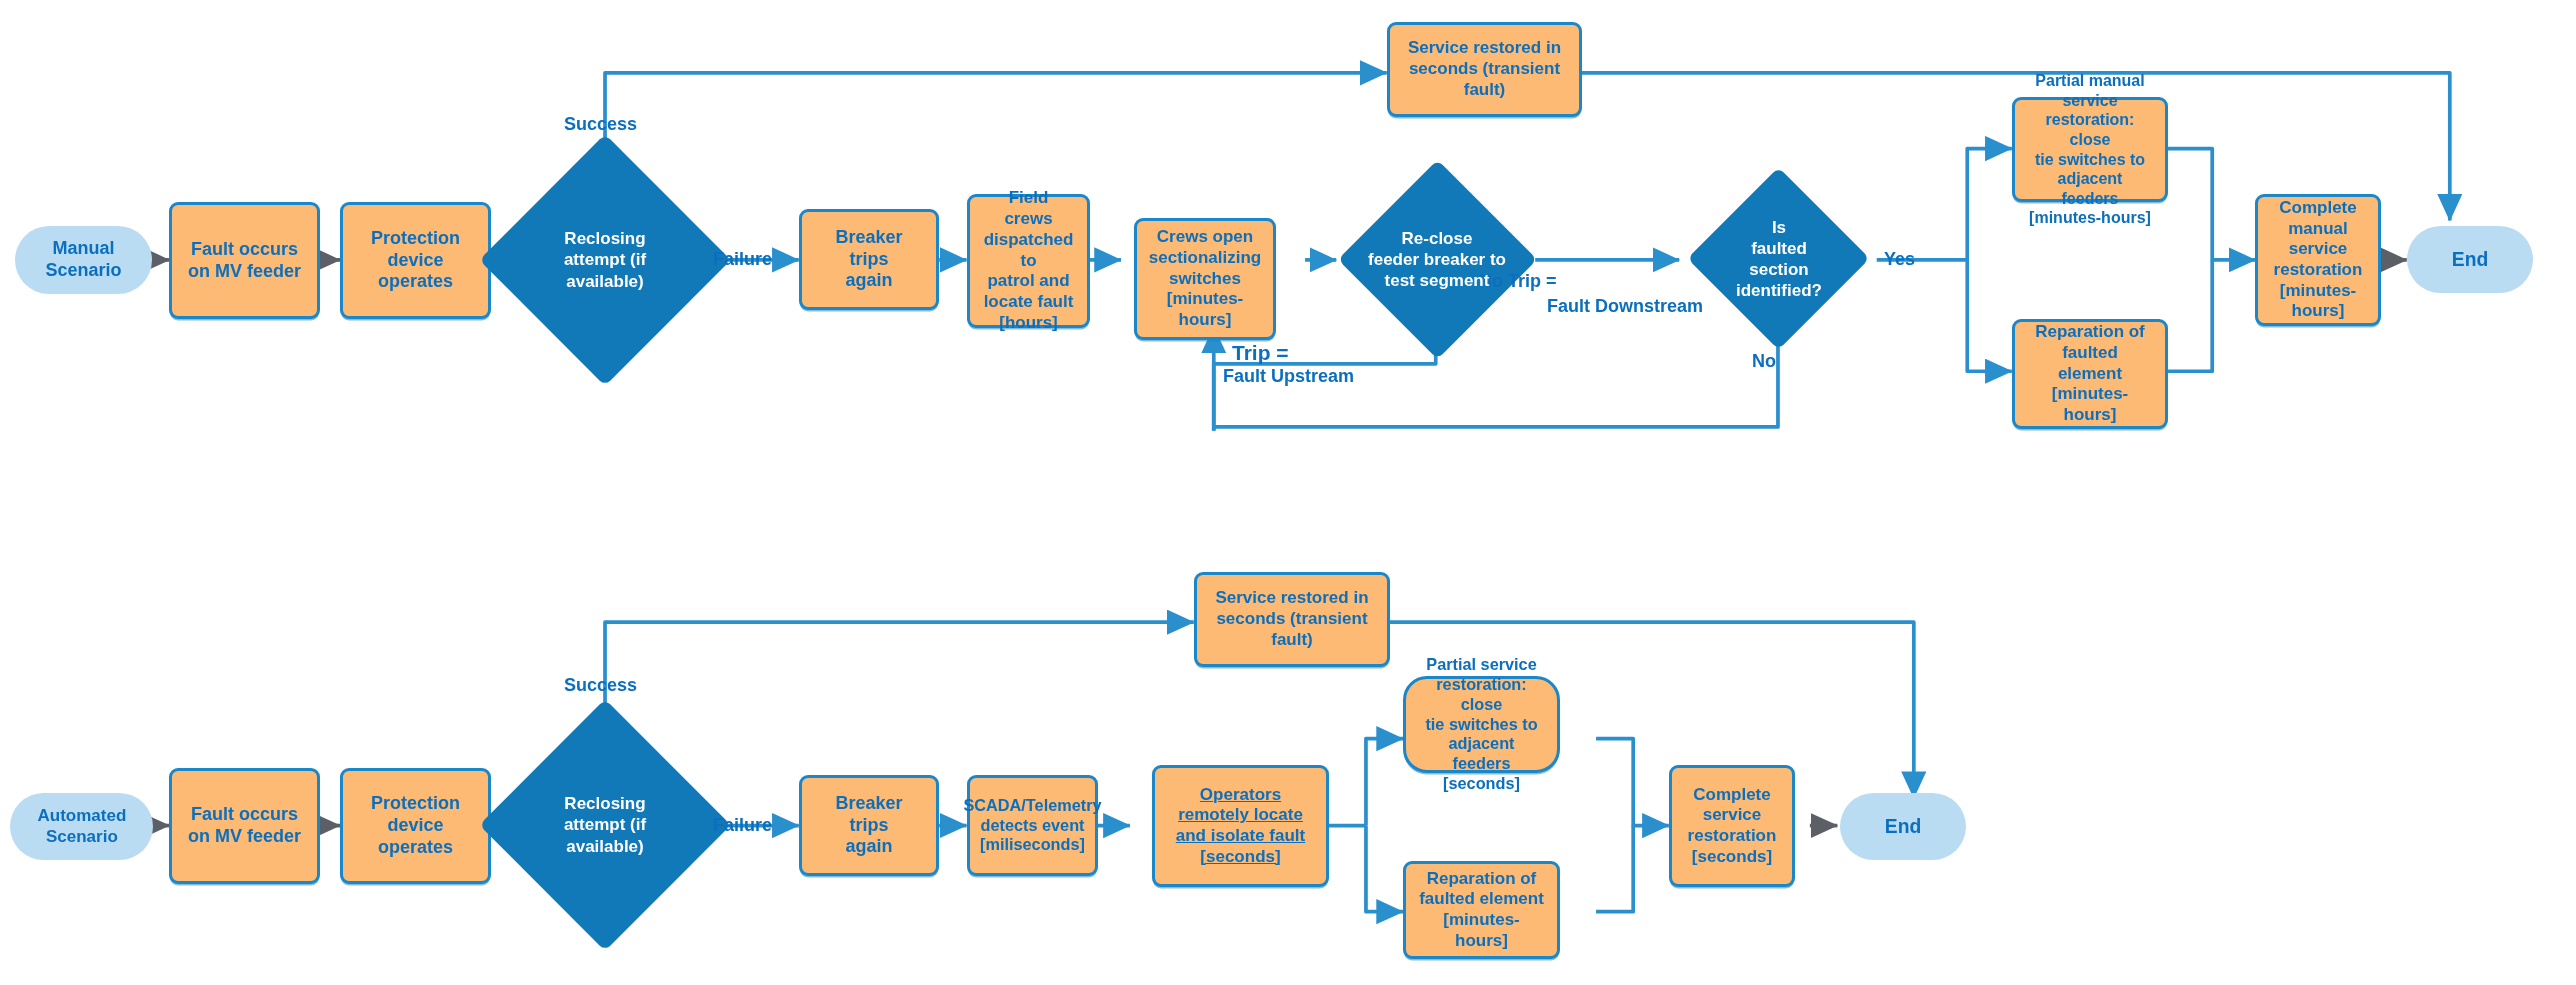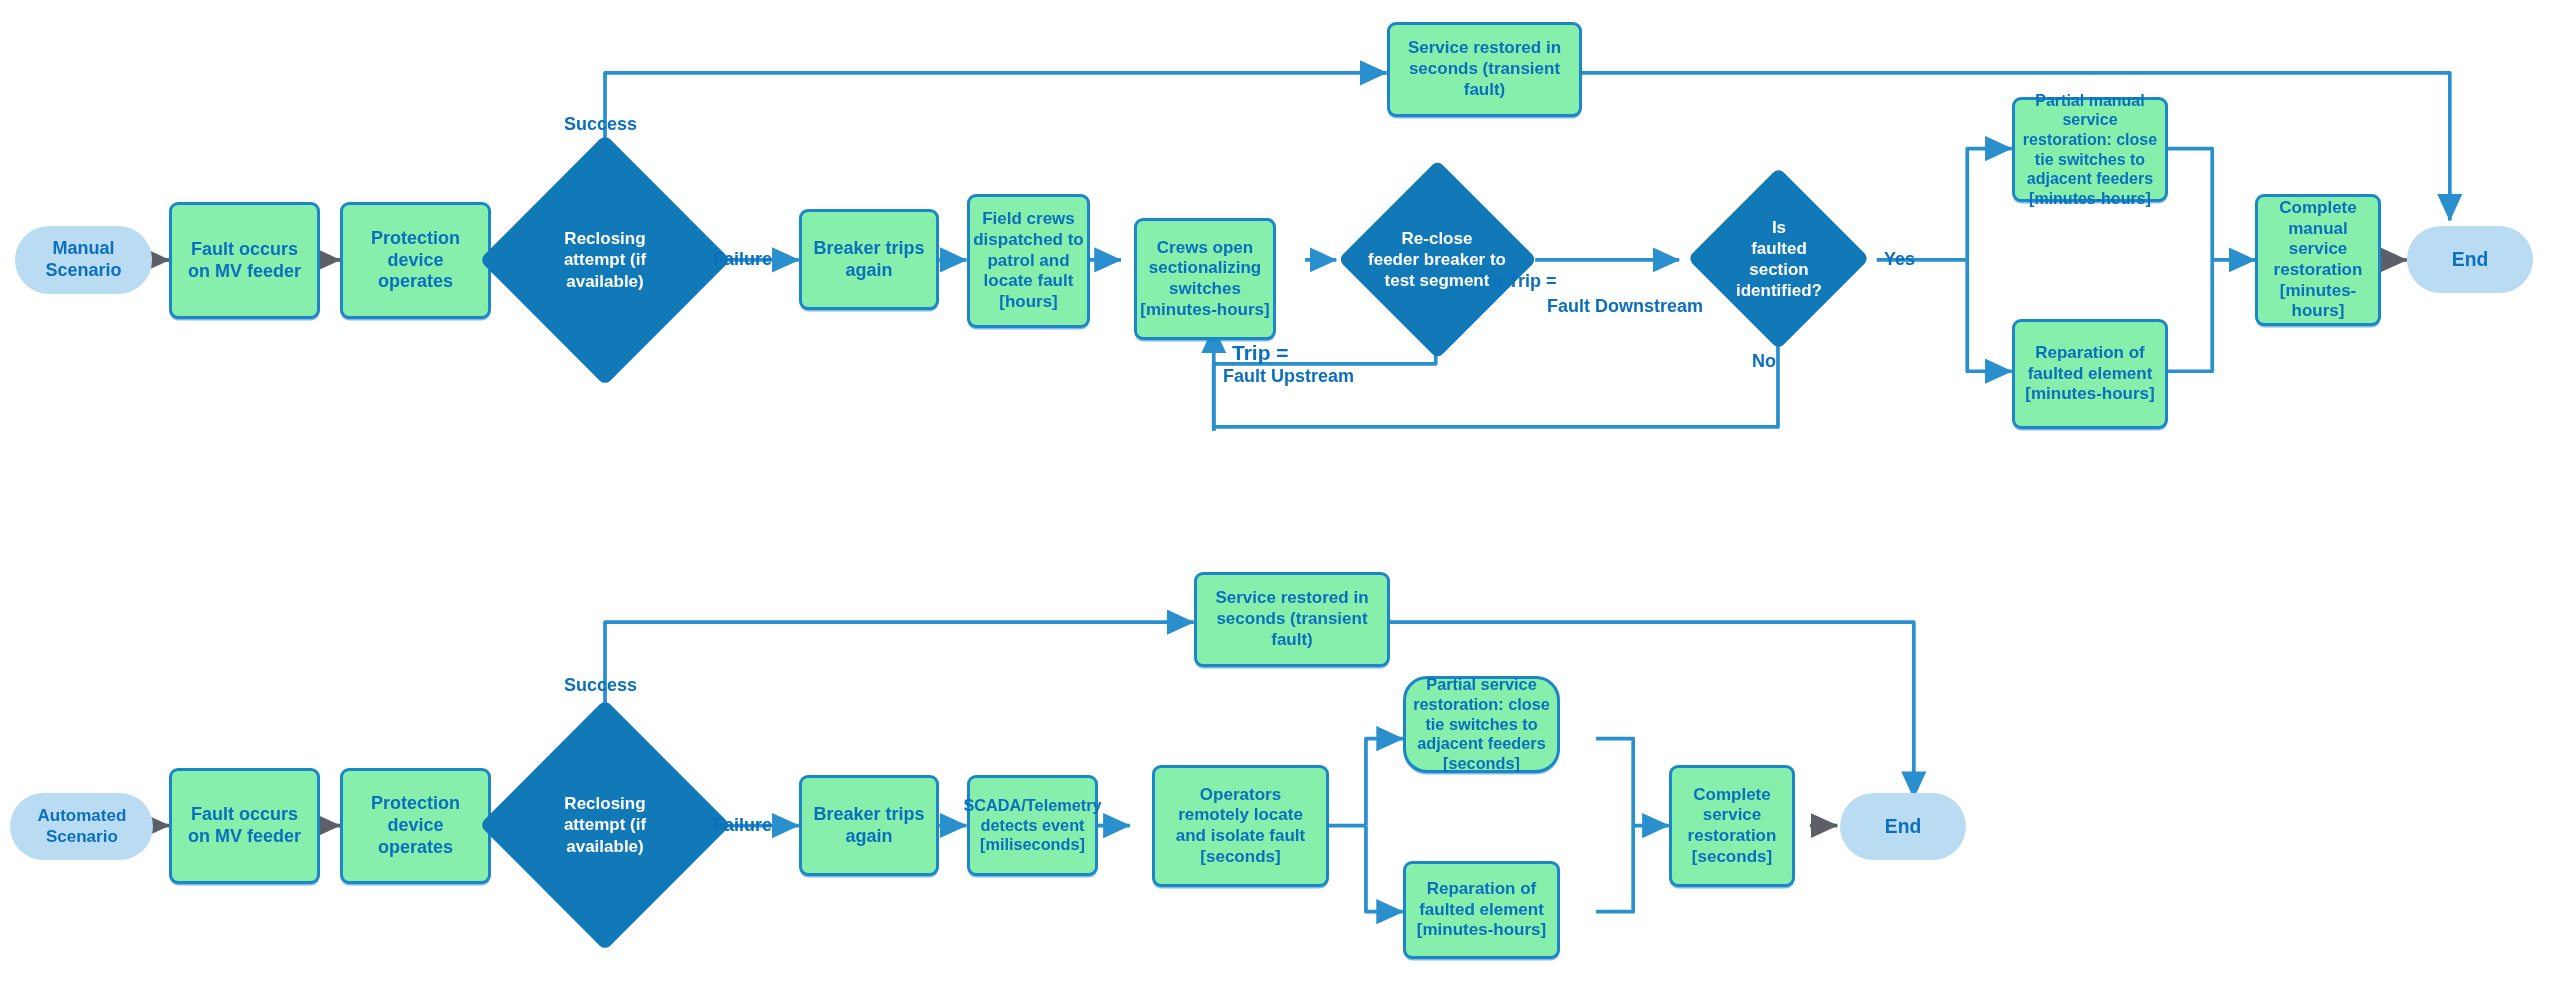--- a/index.html
+++ b/index.html
@@ -3,27 +3,27 @@
 <meta charset="utf-8">
 <style>
   html,body{margin:0;padding:0;background:#ffffff;}
   body{font-family:"Liberation Sans", sans-serif;}
   #canvas{position:relative;width:2576px;height:986px;background:#fff;overflow:hidden;}
   svg.edges{position:absolute;left:0;top:0;width:2576px;height:986px;pointer-events:none;}
 
   .node{position:absolute;box-sizing:border-box;display:flex;align-items:center;justify-content:center;text-align:center;}
 
   .proc{
-    background:#86efac;
+    background:#fdba74;
     border:3px solid #1b87c9;
     border-radius:9px;
     color:#0b6fbe;
     font-weight:bold;
     line-height:1.22;
-    padding:3px 3px;
+    padding:3px 13px;
     box-shadow:0 2.2px 0 -0.7px rgba(27,135,201,.55);
   }
   .term{
     background:#b9dcf3;
     border-radius:742px;
     color:#0b6fbe;
     font-weight:bold;
     line-height:1.2;
   }
   .diamond{
@@ -227,21 +227,21 @@
 seconds (transient
 fault)</div>
 
   <div class="node proc" style="left:799px;top:775px;width:140px;height:101px;font-size:18px;white-space:pre-line;">Breaker trips
 again</div>
 
   <div class="node proc" style="left:967px;top:775px;width:131px;height:101px;font-size:16.3px;white-space:pre-line;">SCADA/Telemetry
 detects event
 [miliseconds]</div>
 
-  <div class="node proc" style="left:1152px;top:765px;width:177px;height:122px;font-size:17px;white-space:pre-line;">Operators
+  <div class="node proc" style="left:1152px;top:765px;width:177px;height:122px;font-size:17px;white-space:pre-line;text-decoration:underline;">Operators
 remotely locate
 and isolate fault
 [seconds]</div>
 
   <div class="node proc" style="left:1403px;top:676px;width:157px;height:97px;font-size:16.3px;white-space:pre-line;border-radius:24px;">Partial service
 restoration: close
 tie switches to
 adjacent feeders
 [seconds]</div>
 

